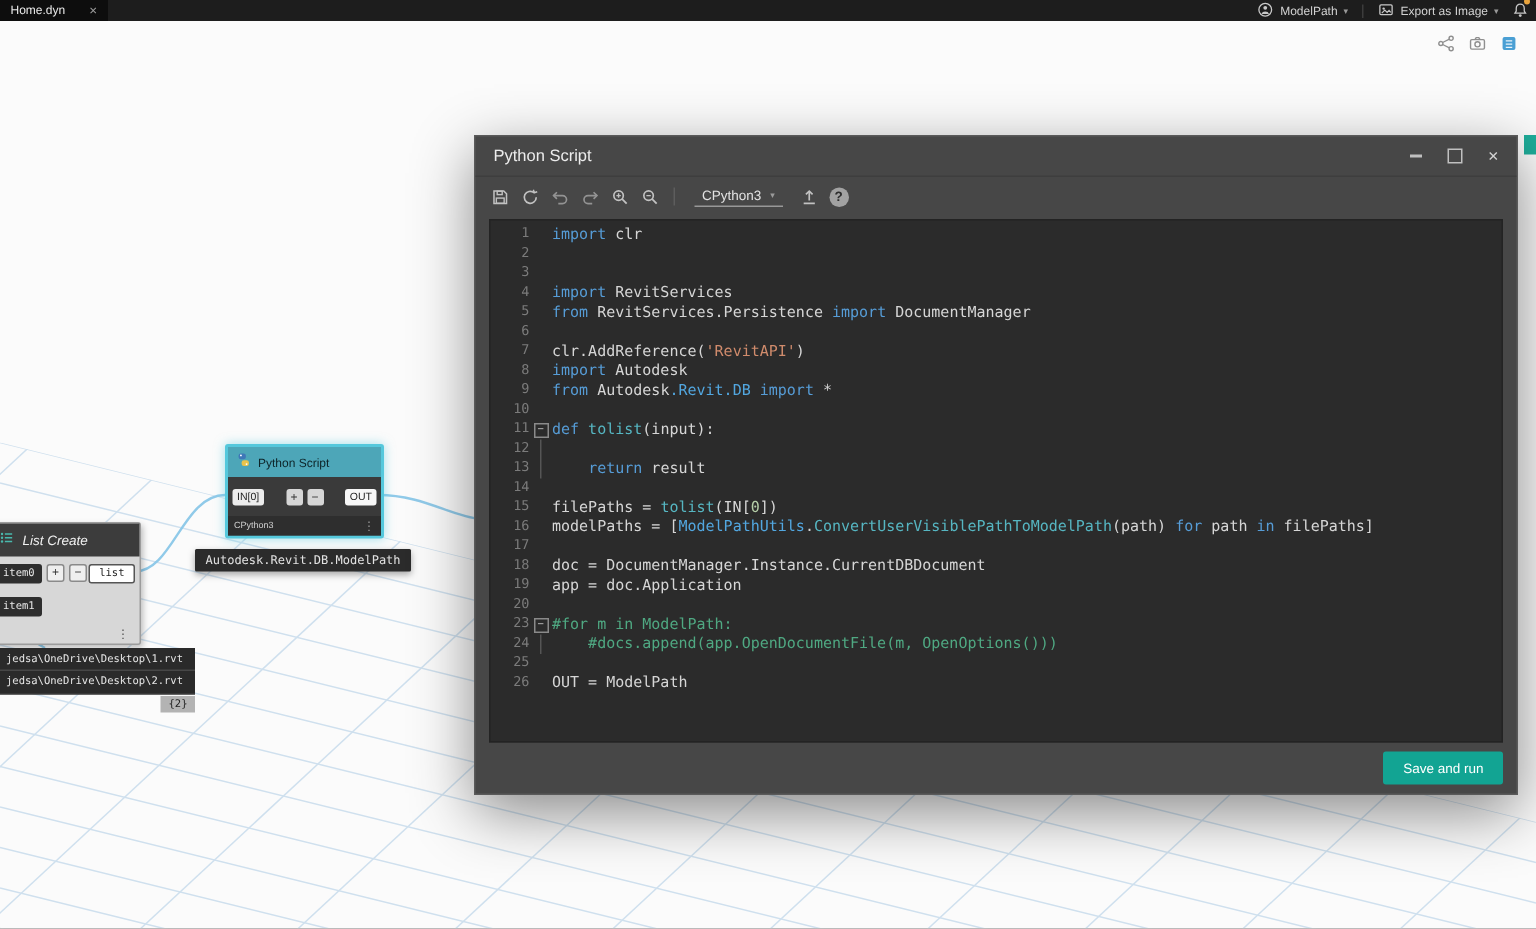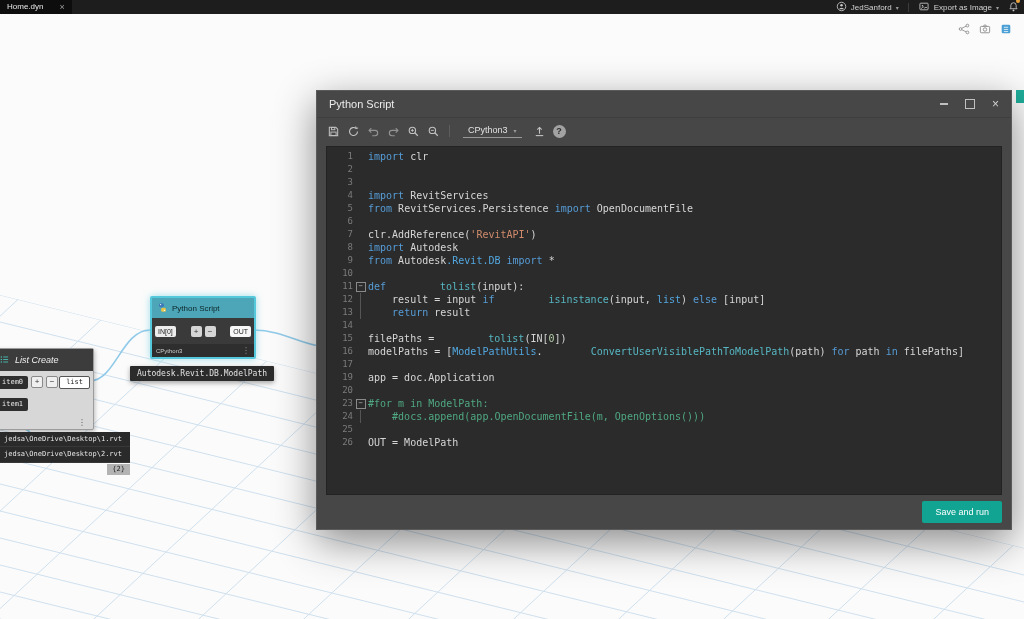--- a/index.html
+++ b/index.html
@@ -92,21 +92,21 @@
 
   .editor{flex:1;margin:2px 9px 0;background:#2b2b2b;border:1px solid #232323;overflow:hidden;padding-top:3px;}
   .crow{display:flex;height:13px;line-height:13px;font-family:"DejaVu Sans Mono",monospace;font-size:10px;}
   .lnum{width:26px;flex:none;text-align:right;color:#7b7b7b;font-size:9px;}
   .fold{width:15px;flex:none;display:flex;align-items:center;justify-content:center;}
   .fold-box{width:8px;height:8px;border:1px solid #8a8a8a;color:#bdbdbd;font-size:7px;line-height:6px;
             text-align:center;background:#2b2b2b;}
   .fold.tail::before{content:"";width:1px;height:13px;background:#555;}
   .ctext{white-space:pre;}
   .tk-kw{color:var(--tk-kw);} .tk-str{color:var(--tk-str);} .tk-com{color:var(--tk-com);}
-  .tk-cls{color:var(--tk-cls);} .tk-fn{color:var(--tk-fn);margin-left:48px;} .tk-num{color:var(--tk-num);}
+  .tk-cls{color:var(--tk-cls);} .tk-fn{color:var(--tk-fn);} .tk-num{color:var(--tk-num);}
   .tk-pl{color:var(--tk-pl);}
 
   .dlg-footer{height:34px;flex:none;display:flex;align-items:center;justify-content:flex-end;padding:0 9px;}
   .run-btn{background:var(--accent);color:#fff;font-size:9px;border:none;padding:6px 13px;border-radius:2px;
            font-family:"Liberation Sans",sans-serif;}
 </style>
 </head>
 <body>
 
 <div class="app">
@@ -118,21 +118,21 @@
     </div>
     <div class="topbar-right">
       <div class="tb-menu">
         <span>
           <svg width="11" height="11" viewBox="0 0 14 14">
               <circle cx="7" cy="7" r="5.4" fill="none" stroke="#c8c8c8" stroke-width="1.1"></circle>
               <circle cx="7" cy="5.4" r="1.6" fill="#c8c8c8"></circle>
               <path d="M3.8,10.6 a3.3,2.8 0 0 1 6.4,0" fill="#c8c8c8"></path>
             </svg>
         </span>
-        <span>JedSanford</span>
+        <span>ModelPath</span>
         <span class="caret">▾</span>
       </div>
       <div class="tb-sep"></div>
       <div class="tb-menu">
         <span>
           <svg width="12" height="11" viewBox="0 0 14 14">
               <rect x="1.8" y="2.8" width="10.4" height="8.4" rx="1" fill="none" stroke="#c8c8c8" stroke-width="1.1"></rect>
               <circle cx="5" cy="6" r="1" fill="#c8c8c8"></circle>
               <polyline points="3.4,9.8 6,7.2 8,9.2 9.6,7.6 11,9.2" fill="none" stroke="#c8c8c8" stroke-width="1"></polyline>
             </svg>
@@ -379,21 +379,21 @@
             <span class="fold"></span>
           </div>
           <div class="crow">
             <span class="lnum">4</span>
             <span class="fold"></span>
             <span class="ctext"><span class="tk-kw">import</span><span class="tk-pl"> RevitServices</span></span>
           </div>
           <div class="crow">
             <span class="lnum">5</span>
             <span class="fold"></span>
-            <span class="ctext"><span class="tk-kw">from</span><span class="tk-pl"> RevitServices.Persistence </span><span class="tk-kw">import</span><span class="tk-pl"> OpenDocumentFile</span></span>
+            <span class="ctext"><span class="tk-kw">from</span><span class="tk-pl"> RevitServices.Persistence </span><span class="tk-kw">import</span><span class="tk-pl"> DocumentManager</span></span>
           </div>
           <div class="crow">
             <span class="lnum">6</span>
             <span class="fold"></span>
             <span class="ctext"></span>
           </div>
           <div class="crow">
             <span class="lnum">7</span>
             <span class="fold"></span>
             <span class="ctext"><span class="tk-pl">clr.AddReference(</span><span class="tk-str">'RevitAPI'</span><span class="tk-pl">)</span></span>
@@ -416,21 +416,20 @@
           <div class="crow">
             <span class="lnum">11</span>
             <span class="fold">
               <span class="fold-box">−</span>
             </span>
             <span class="ctext"><span class="tk-kw">def</span><span class="tk-fn"> tolist</span><span class="tk-pl">(input):</span></span>
           </div>
           <div class="crow">
             <span class="lnum">12</span>
             <span class="fold tail"></span>
-            <span class="ctext"><span class="tk-pl">    result = input </span><span class="tk-kw">if</span><span class="tk-pl"> </span><span class="tk-fn">isinstance</span><span class="tk-pl">(input, </span><span class="tk-cls">list</span><span class="tk-pl">) </span><span class="tk-kw">else</span><span class="tk-pl"> [input]</span></span>
           </div>
           <div class="crow">
             <span class="lnum">13</span>
             <span class="fold tail"></span>
             <span class="ctext"><span class="tk-pl">    </span><span class="tk-kw">return</span><span class="tk-pl"> result</span></span>
           </div>
           <div class="crow">
             <span class="lnum">14</span>
             <span class="fold"></span>
             <span class="ctext"></span>
@@ -442,20 +441,25 @@
           </div>
           <div class="crow">
             <span class="lnum">16</span>
             <span class="fold"></span>
             <span class="ctext"><span class="tk-pl">modelPaths = [</span><span class="tk-cls">ModelPathUtils</span><span class="tk-pl">.</span><span class="tk-fn">ConvertUserVisiblePathToModelPath</span><span class="tk-pl">(path) </span><span class="tk-kw">for</span><span class="tk-pl"> path </span><span class="tk-kw">in</span><span class="tk-pl"> filePaths]</span></span>
           </div>
           <div class="crow">
             <span class="lnum">17</span>
             <span class="fold"></span>
             <span class="ctext"></span>
+          </div>
+          <div class="crow">
+            <span class="lnum">18</span>
+            <span class="fold"></span>
+            <span class="ctext"><span class="tk-pl">doc = DocumentManager.Instance.CurrentDBDocument</span></span>
           </div>
           <div class="crow">
             <span class="lnum">19</span>
             <span class="fold"></span>
             <span class="ctext"><span class="tk-pl">app = doc.Application</span></span>
           </div>
           <div class="crow">
             <span class="lnum">20</span>
             <span class="fold"></span>
             <span class="ctext"></span>

